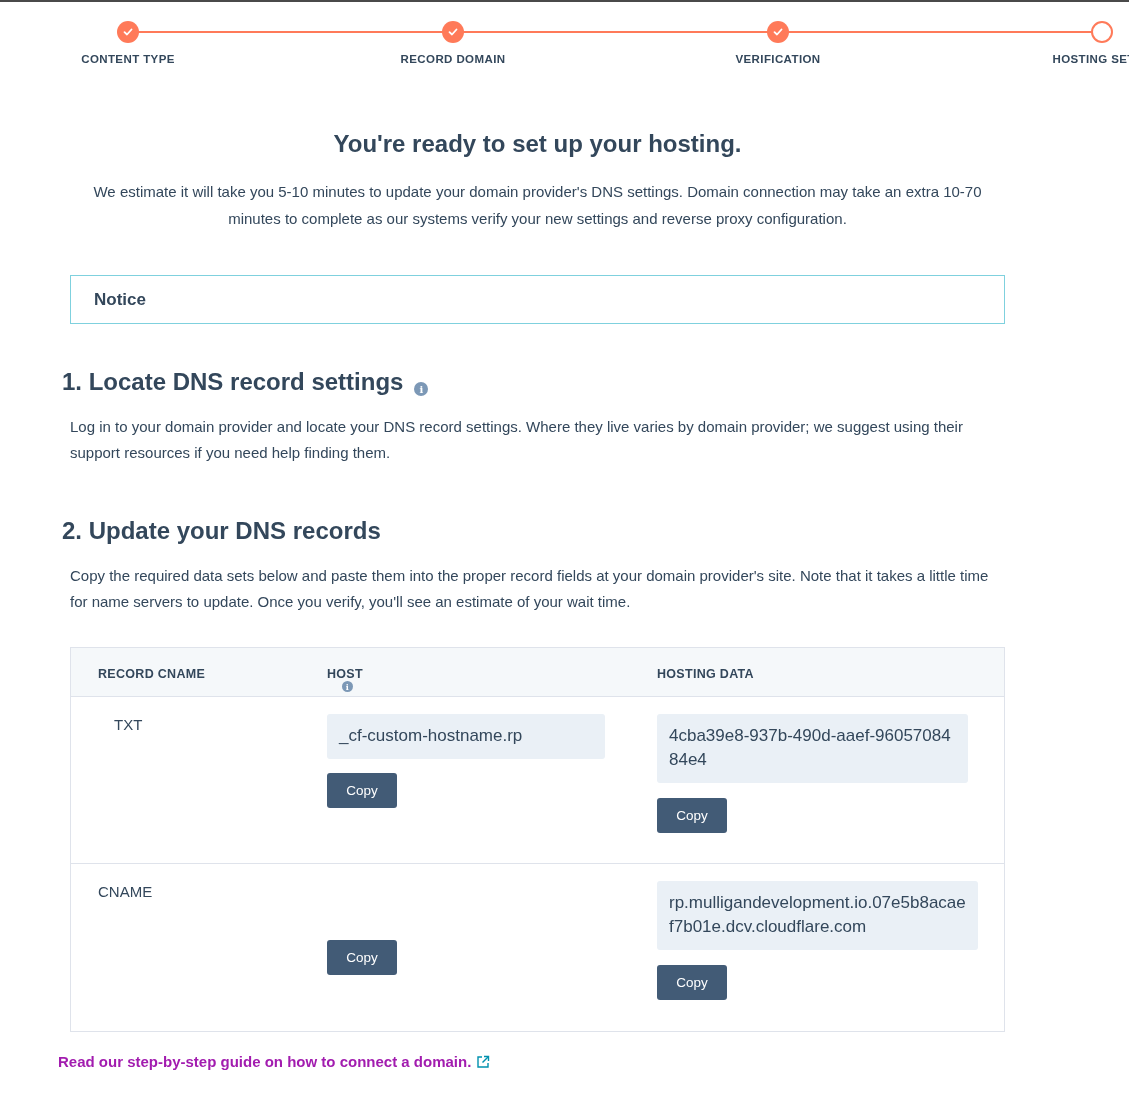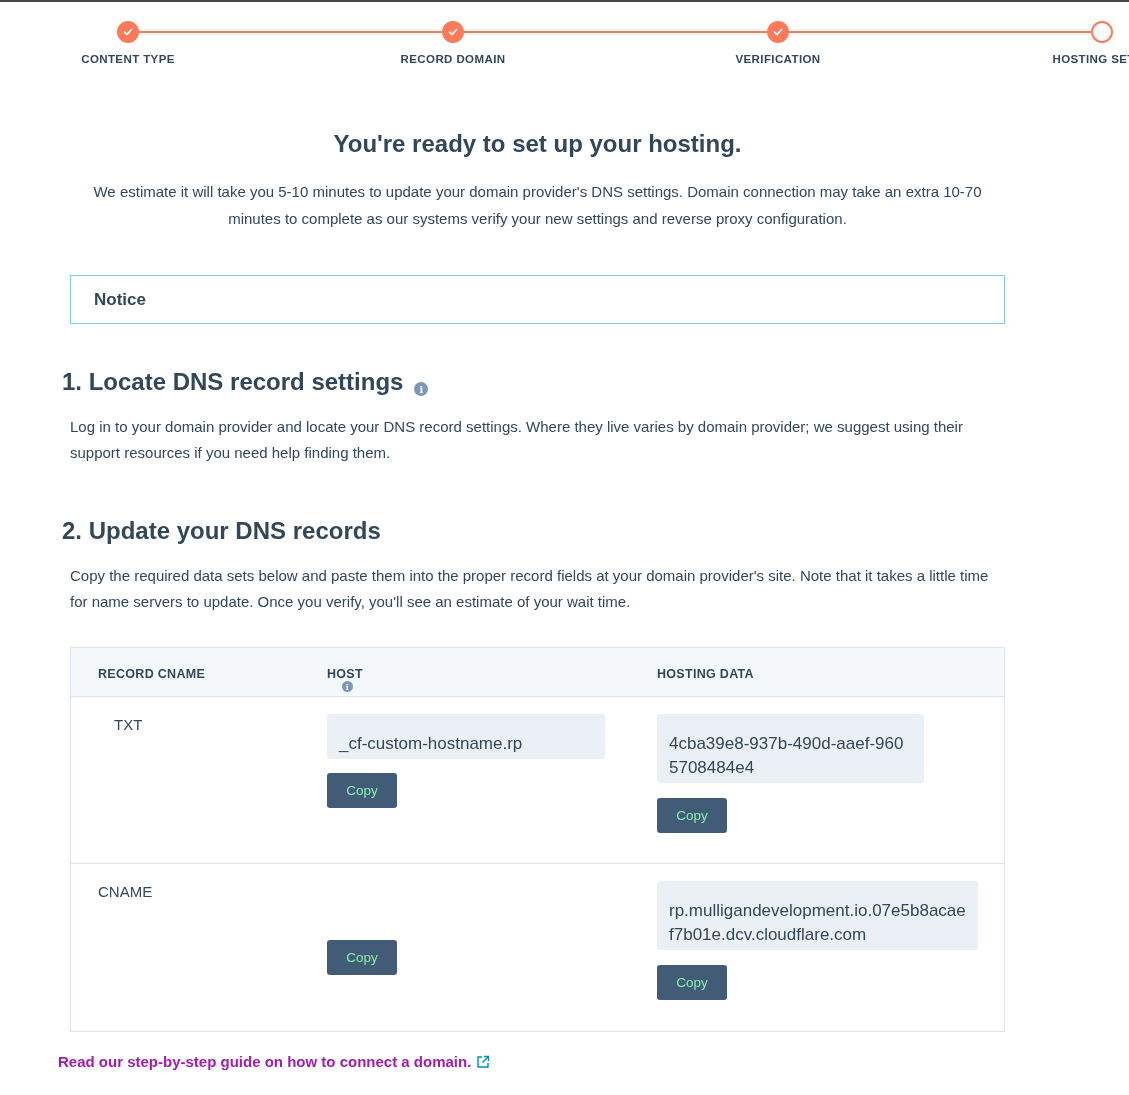--- a/index.html
+++ b/index.html
@@ -30,22 +30,22 @@
   .section-desc { position: absolute; left: 70px; width: 940px; font-size: 15px; line-height: 26px; color: #33475b; }
 
   
   .dns-table { position: absolute; top: 645px; left: 70px; width: 935px; height: 385px; border: 1px solid #dfe3eb; }
   .dns-head { height: 49px; background: #f5f8fa; border-bottom: 1px solid #dfe3eb; position: relative; }
   .th { position: absolute; top: 19px; font-size: 12.5px; font-weight: bold; letter-spacing: 0.3px; color: #33475b; display: flex; align-items: center; }
   .th .info-icon { width: 11px; height: 11px; font-size: 8px; margin-left: 5px; }
   .dns-row { position: relative; border-bottom: 1px solid #dfe3eb; }
   .dns-row:last-child { border-bottom: none; }
   .cell-type { position: absolute; left: 27px; font-size: 15px; color: #33475b; }
-  .value-box { position: absolute; background: #eaf0f6; border-radius: 3px; font-size: 17px; color: #33475b; padding: 18px 12px; line-height: 24px; word-break: break-all; }
-  .copy-btn { position: absolute; width: 70px; height: 35px; background: #425b76; color: #86efac; border: none; border-radius: 3px; font-size: 13.5px; display: flex; align-items: center; justify-content: center; font-family: "Liberation Sans", sans-serif; cursor: pointer; }
+  .value-box { position: absolute; background: #eaf0f6; border-radius: 3px; font-size: 17px; color: #33475b; padding: 10px 12px; line-height: 24px; word-break: break-all; }
+  .copy-btn { position: absolute; width: 70px; height: 35px; background: #425b76; color: #ffffff; border: none; border-radius: 3px; font-size: 13.5px; display: flex; align-items: center; justify-content: center; font-family: "Liberation Sans", sans-serif; cursor: pointer; }
 
   
   .guide-link { position: absolute; top: 1051px; left: 58px; font-size: 15px; font-weight: bold; color: #a21caf; text-decoration: none; display: flex; align-items: center; }
   .guide-link svg { margin-left: 5px; }
 </style>
 </head>
 <body>
 
 <div class="stepper">
   <div class="step-line" style="left:118px; width:974px;"></div>
@@ -100,21 +100,21 @@
       <span>HOST</span>
       <span class="info-icon">i</span>
     </div>
     <div class="th" style="left:586px;">HOSTING DATA</div>
   </div>
 
   <div class="dns-row" style="height:167px;">
     <div class="cell-type" style="top:19px;margin-left:16px;">TXT</div>
     <div class="value-box" style="left:256px; top:17px; width:278px; height:45px;">_cf-custom-hostname.rp</div>
     <button class="copy-btn" style="left:256px; top:76px;">Copy</button>
-    <div class="value-box" style="left:586px; top:17px; width:267px; height:69px;">4cba39e8-937b-490d-aaef-9605708484e4</div>
+    <div class="value-box" style="left:586px; top:17px; width:311px; height:69px;">4cba39e8-937b-490d-aaef-9605708484e4</div>
     <button class="copy-btn" style="left:586px; top:101px;">Copy</button>
   </div>
 
   <div class="dns-row" style="height:167px;">
     <div class="cell-type" style="top:19px;">CNAME</div>
     <button class="copy-btn" style="left:256px; top:76px;">Copy</button>
     <div class="value-box" style="left:586px; top:17px; width:321px; height:69px;">rp.mulligandevelopment.io.07e5b8acaef7b01e.dcv.cloudflare.com</div>
     <button class="copy-btn" style="left:586px; top:101px;">Copy</button>
   </div>
 </div>

